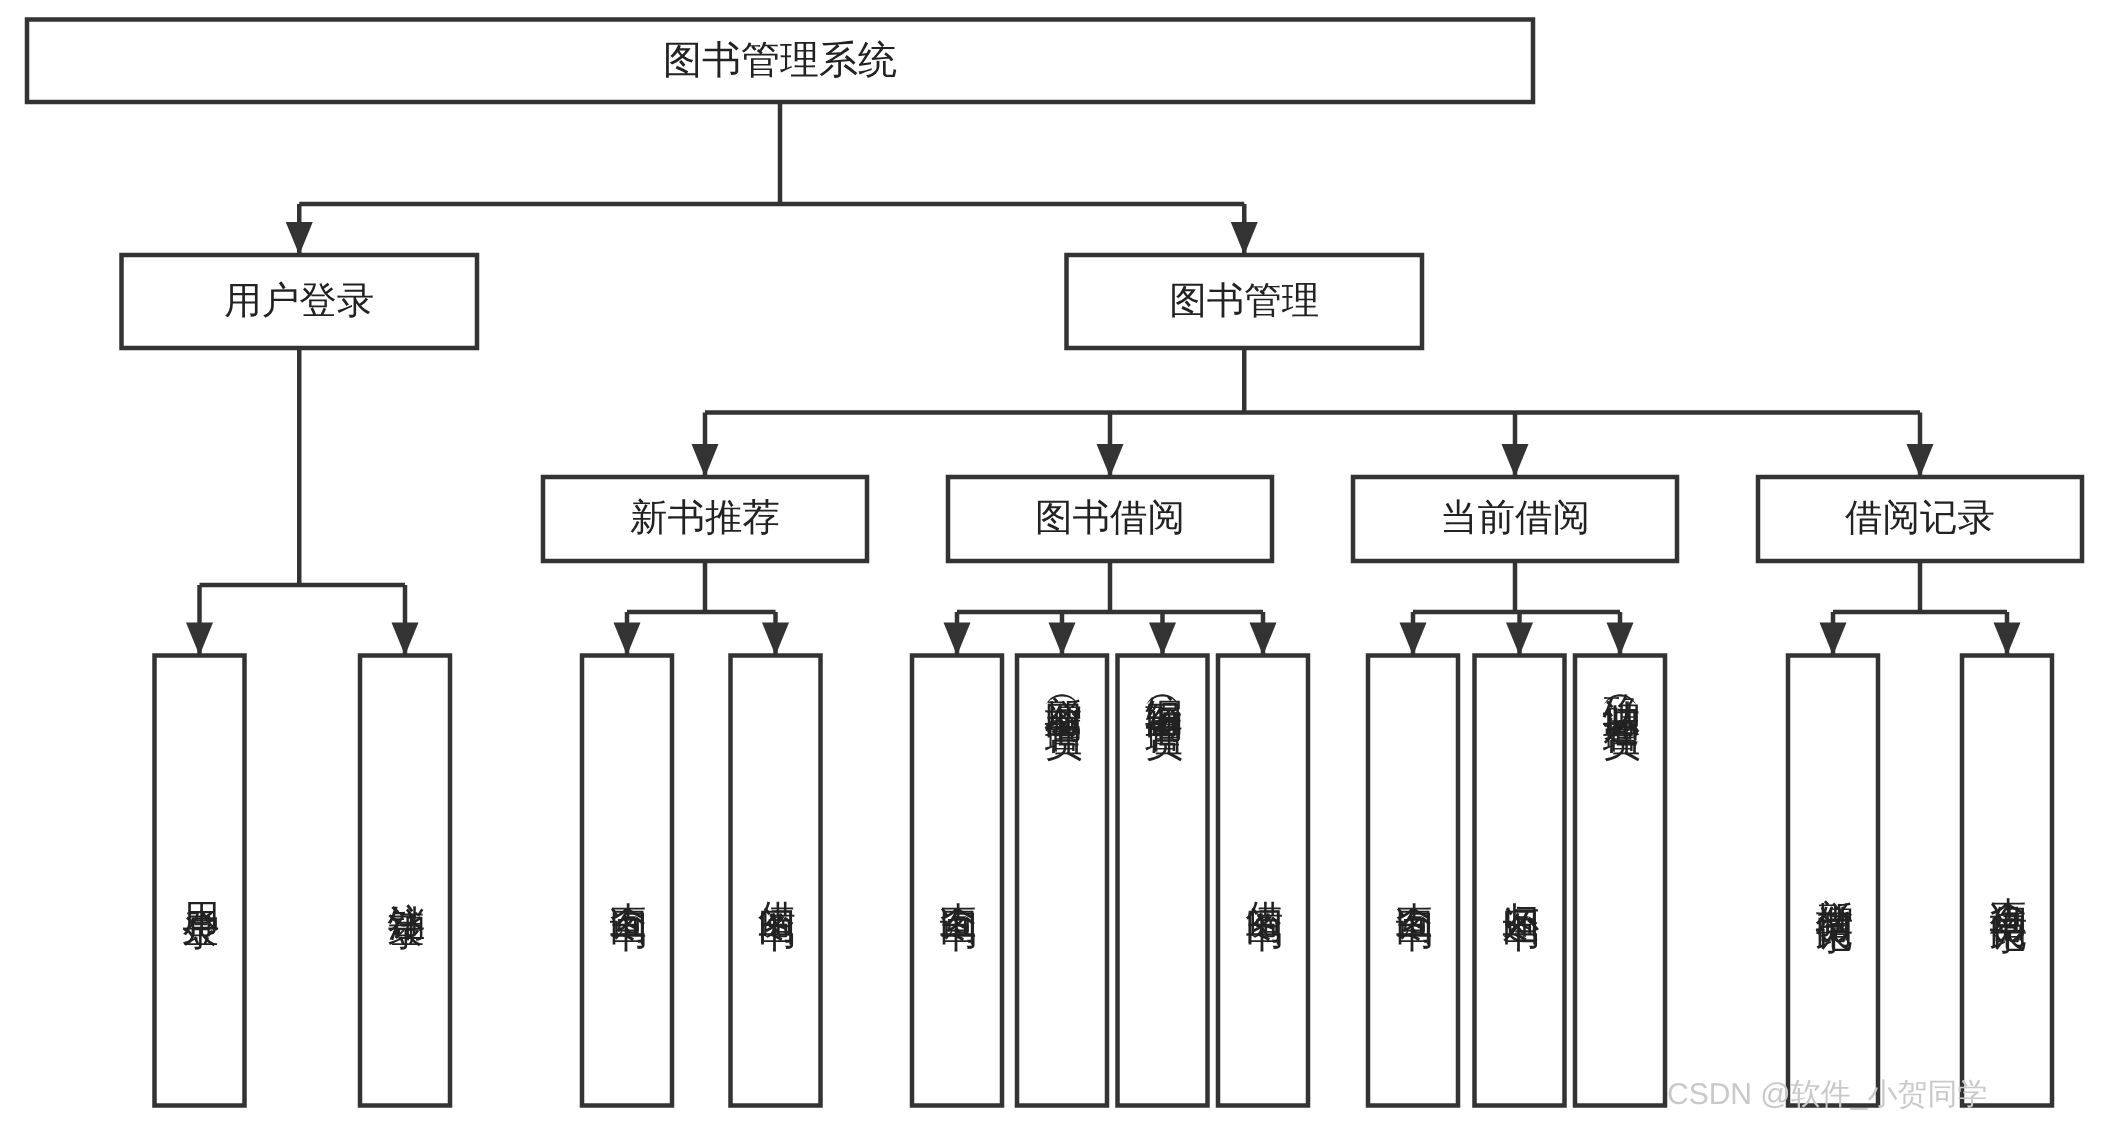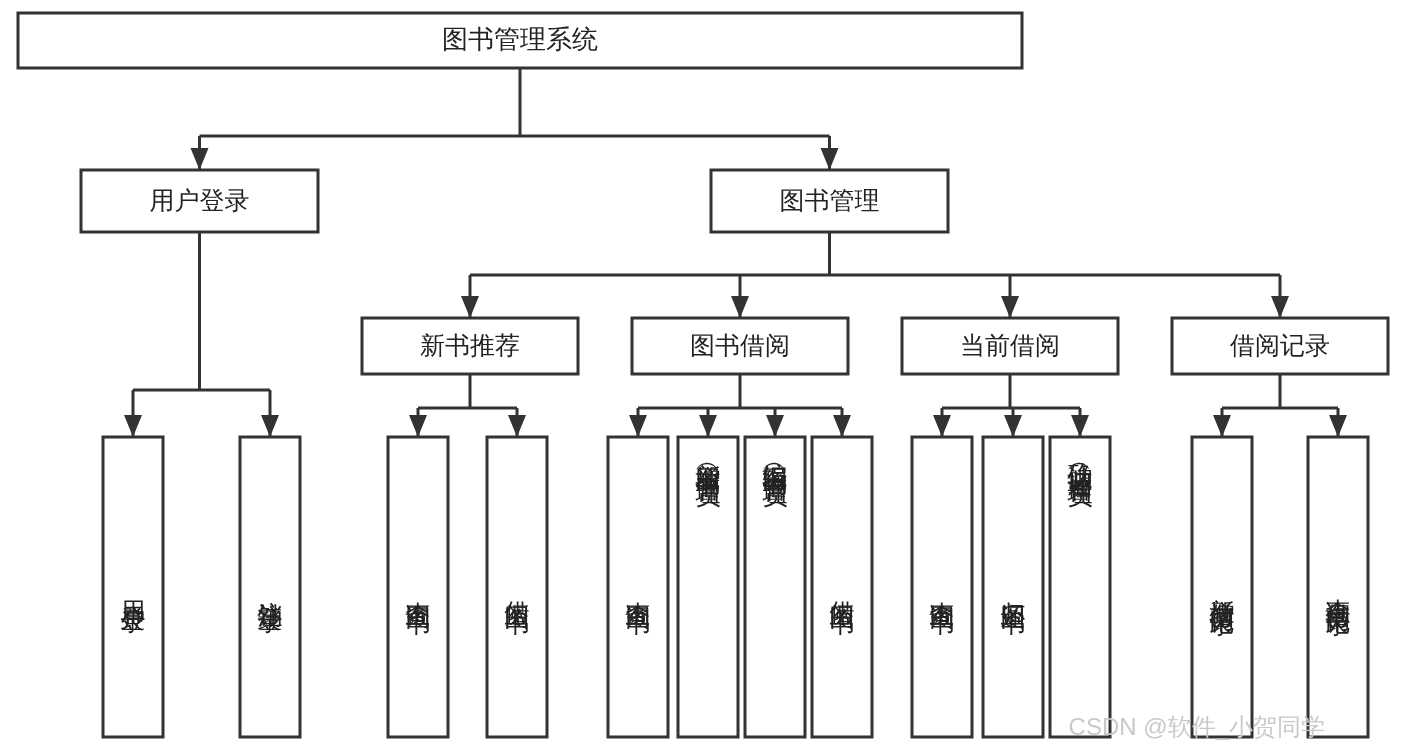--- a/index.html
+++ b/index.html
@@ -73,21 +73,21 @@
     line-height: 1;
     letter-spacing: 3px;
     color: #222222;
     white-space: nowrap;
   }
   .watermark {
     position: absolute;
     right: 8px;
     bottom: 4px;
     font-family: "Liberation Sans", "DejaVu Sans", sans-serif;
-    font-size: 24px;
+    font-size: 20px;
     color: #c9c9c9;
     white-space: nowrap;
     pointer-events: none;
   }
 </style>
 </head>
 <body>
 
 <div id="diagram-root">
   <svg class="diagram" viewBox="0 0 1405 747">

